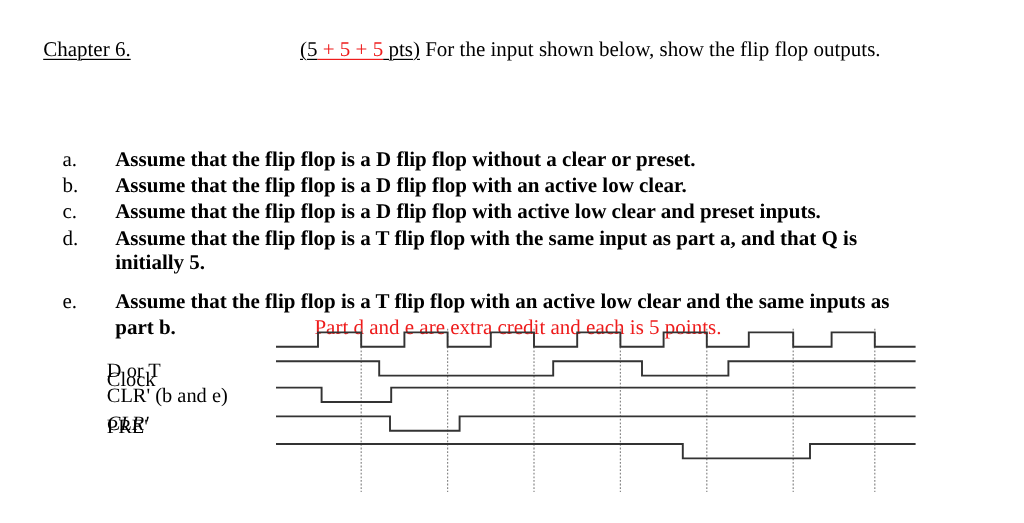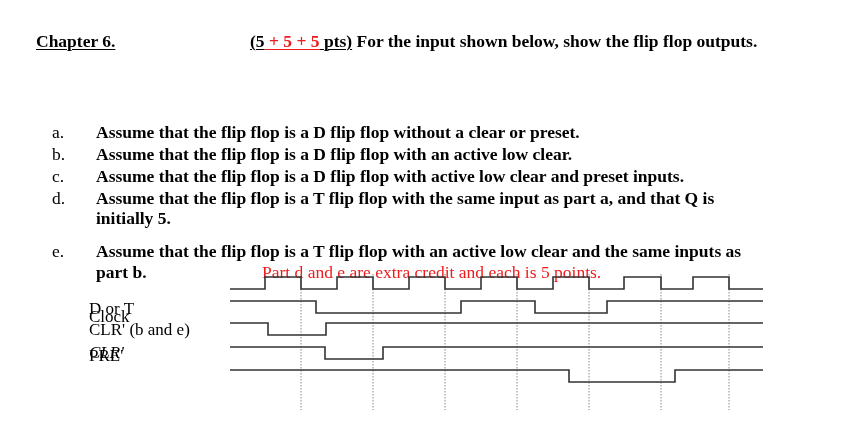--- a/index.html
+++ b/index.html
@@ -1,19 +1,19 @@
 <!DOCTYPE html>
 <html><head>
 <meta charset="utf-8">
 <style>
   html, body { margin:0; padding:0; background:#ffffff; }
   body { width:853px; height:436px; position:relative; overflow:hidden;
          font-family:"Liberation Serif", "DejaVu Serif", serif; color:#000; }
   .abs { position:absolute; white-space:nowrap; }
-  .hdr { top:31px; font-size:17.5px; line-height:20px;font-weight:bold; }
+  .hdr { top:31px; font-size:17.5px; line-height:20px; }
   .u { text-decoration:underline; text-decoration-thickness:1px; text-underline-offset:2px; }
   .red { color:#ee1c1c; }
   .item { font-size:17.5px; line-height:20px;margin-top:40px; }
   .letter { position:absolute; left:52px; }
   .txt { position:absolute; left:96px;font-weight:bold; }
   .lbl { font-size:17px; line-height:20px; left:89px; }
   svg { position:absolute; left:0; top:0; }
 </style>
 </head>
 <body>

